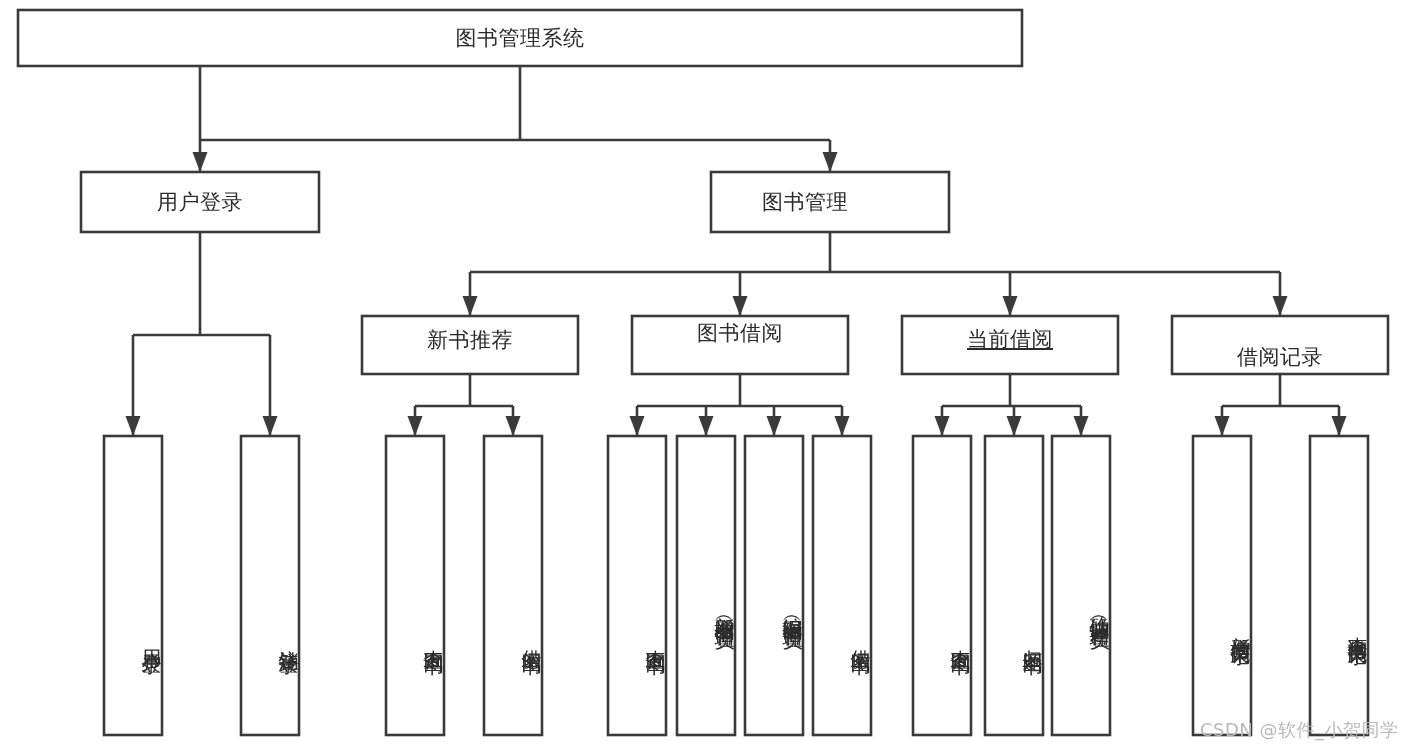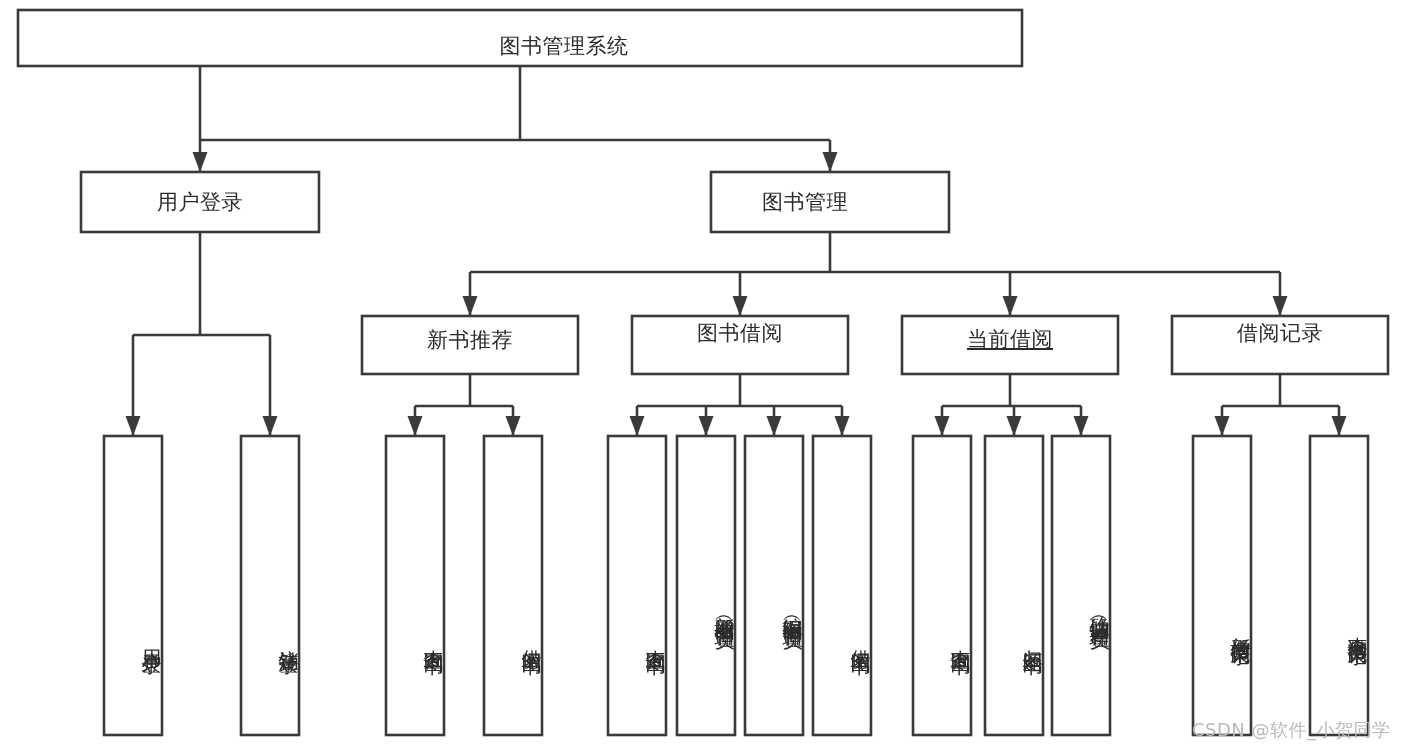--- a/index.html
+++ b/index.html
@@ -153,37 +153,37 @@
         <rect class="node-box" x="813" y="436" width="58" height="299"></rect>
         <rect class="node-box" x="913" y="436" width="58" height="299"></rect>
         <rect class="node-box" x="985" y="436" width="58" height="299"></rect>
         <rect class="node-box" x="1052" y="436" width="58" height="299"></rect>
         <rect class="node-box" x="1193" y="436" width="58" height="299"></rect>
         <rect class="node-box" x="1310" y="436" width="58" height="299"></rect>
       </g>
   </svg>
 
   <div id="labels">
-      <div class="h-label" style="left: 18px; top: 18px; width: 1004px; height: 56px; padding-left: 44px;">图书管理系统</div>
+      <div class="h-label" style="left: 18px; top: 10px; width: 1004px; height: 56px;">图书管理系统</div>
       <div class="h-label" style="left: 81px; top: 172px; width: 238px; height: 60px;">用户登录</div>
       <div class="h-label" style="left: 711px; top: 172px; width: 188px; height: 60px;">图书管理</div>
       <div class="h-label" style="left: 362px; top: 316px; width: 216px; height: 48px;">新书推荐</div>
       <div class="h-label" style="left: 632px; top: 304px; width: 216px; height: 58px;">图书借阅</div>
       <div class="h-label" style="left: 902px; top: 316px; width: 216px; height: 46px; text-decoration: underline;">当前借阅</div>
-      <div class="h-label" style="left: 1172px; top: 304px; width: 216px; height: 58px;">借阅记录</div>
+      <div class="h-label" style="left: 1172px; top: 328px; width: 216px; height: 58px;">借阅记录</div>
       <div class="v-label" style="left: 104px; width: 58px; top: 540.5px; height: 194.5px;">用户登录</div>
       <div class="v-label" style="left: 241px; width: 58px; top: 540.5px; height: 194.5px;">注销登录</div>
       <div class="v-label" style="left: 386px; width: 58px; top: 540.5px; height: 194.5px;">查询图书</div>
       <div class="v-label" style="left: 484px; width: 58px; top: 540.5px; height: 194.5px;">借阅图书</div>
       <div class="v-label" style="left: 608px; width: 58px; top: 540.5px; height: 194.5px;">查询图书</div>
       <div class="v-label" style="left: 677px; width: 58px; top: 484.25px; height: 250.75px;">新增图书（管理员）</div>
       <div class="v-label" style="left: 745px; width: 58px; top: 484.25px; height: 250.75px;">编辑图书（管理员）</div>
       <div class="v-label" style="left: 813px; width: 58px; top: 540.5px; height: 194.5px;">借阅图书</div>
       <div class="v-label" style="left: 913px; width: 58px; top: 540.5px; height: 194.5px;">查询图书</div>
       <div class="v-label" style="left: 985px; width: 58px; top: 540.5px; height: 194.5px;">归还图书</div>
       <div class="v-label" style="left: 1052px; width: 58px; top: 484.25px; height: 250.75px;">确认归还（管理员）</div>
       <div class="v-label" style="left: 1193px; width: 58px; top: 518px; height: 217px;">新增借阅记录</div>
       <div class="v-label" style="left: 1310px; width: 58px; top: 518px; height: 217px;">查询借阅记录</div>
     </div>
 
-  <div class="watermark" style="left: 1192px; top: 718px;">CSDN @软件_小贺同学</div>
+  <div class="watermark" style="left: 1192px; top: 718px; padding-left: 8px;">CSDN @软件_小贺同学</div>
 
 </div>
 
 </body></html>

